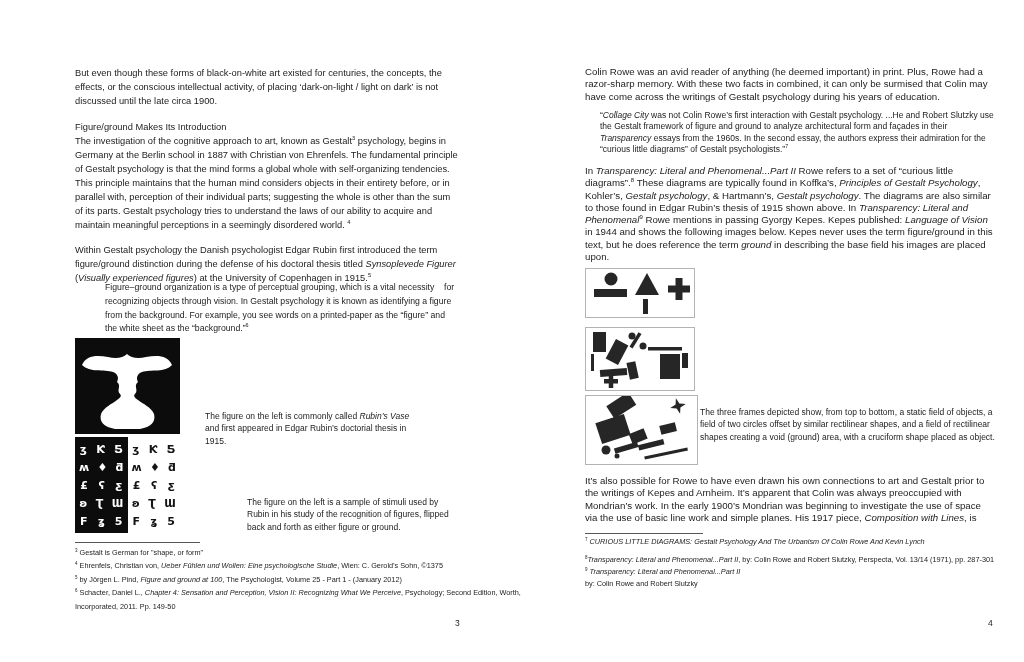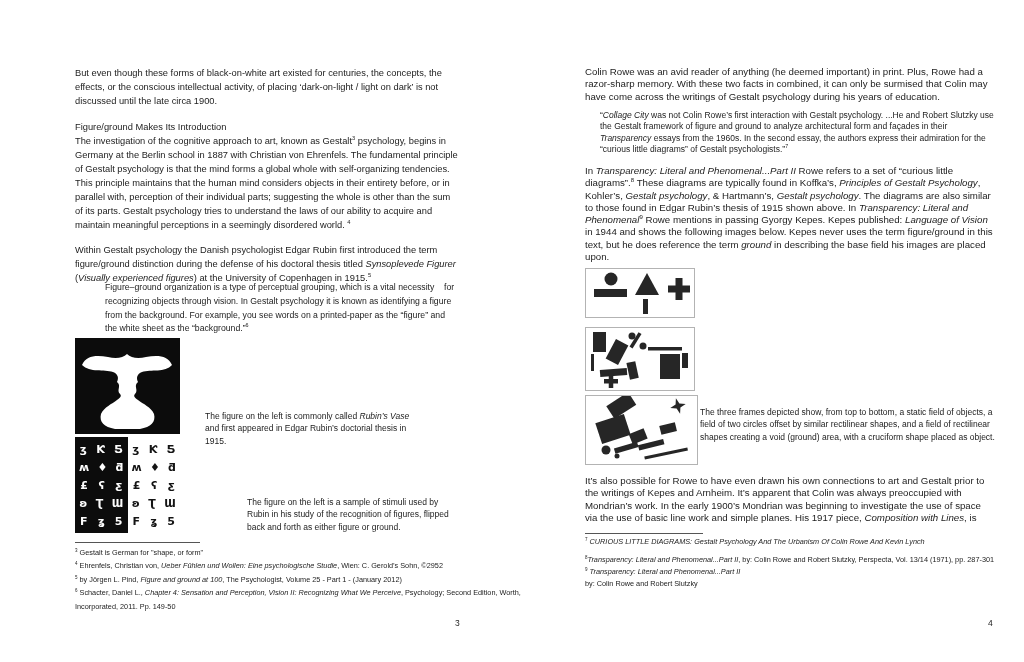--- a/index.html
+++ b/index.html
@@ -111,21 +111,21 @@
           <span>5</span>
         </div>
       </div>
   </div>
 
   <div class="blk caption" style="left:205px;top:496px;width:214px;margin-left:42px;"><span>The figure on the left is a sample of stimuli used by Rubin in his study of the recognition of figures, flipped back and forth as either figure or ground.</span></div>
 
   <div class="blk fn-sep" style="left:75px;top:542px;width:125px;"></div>
   <div class="blk fn" style="left:75px;top:546px;">
     <div><sup>3</sup><span> Gestalt  is German for "shape, or form"</span></div>
-    <div><sup>4</sup><span> Ehrenfels, Christian von, </span><span style="font-style: italic;">Ueber Fühlen und Wollen: Eine psychologische Studie</span><span>, Wien: C. Gerold’s Sohn, ©2952</span></div>
+    <div><sup>4</sup><span> Ehrenfels, Christian von, </span><span style="font-style: italic;">Ueber Fühlen und Wollen: Eine psychologische Studie</span><span>, Wien: C. Gerold’s Sohn, ©1375</span></div>
     <div><sup>5</sup><span> by Jörgen L. Pind, </span><span style="font-style: italic;">Figure and ground at 100</span><span>, The Psychologist, Volume 25 - Part 1 - (January 2012)</span></div>
     <div><sup>6</sup><span> Schacter, Daniel L., </span><span style="font-style: italic;">Chapter 4: Sensation and Perception, Vision II: Recognizing What We Perceive</span><span>, Psychology; Second Edition, Worth, Incorporated, 2011. Pp. 149-50</span></div>
   </div>
 
   <div class="blk pagenum" style="left:455px;top:618px;">3</div>
 </section>
 
 <section>
   <div class="blk r-main" style="left:585px;top:66px;">Colin Rowe was an avid reader of anything (he deemed important) in print.  Plus, Rowe had a razor-sharp memory.  With these two facts in combined, it can only be surmised that Colin may have come across the writings of Gestalt psychology during his years of education.</div>
 

